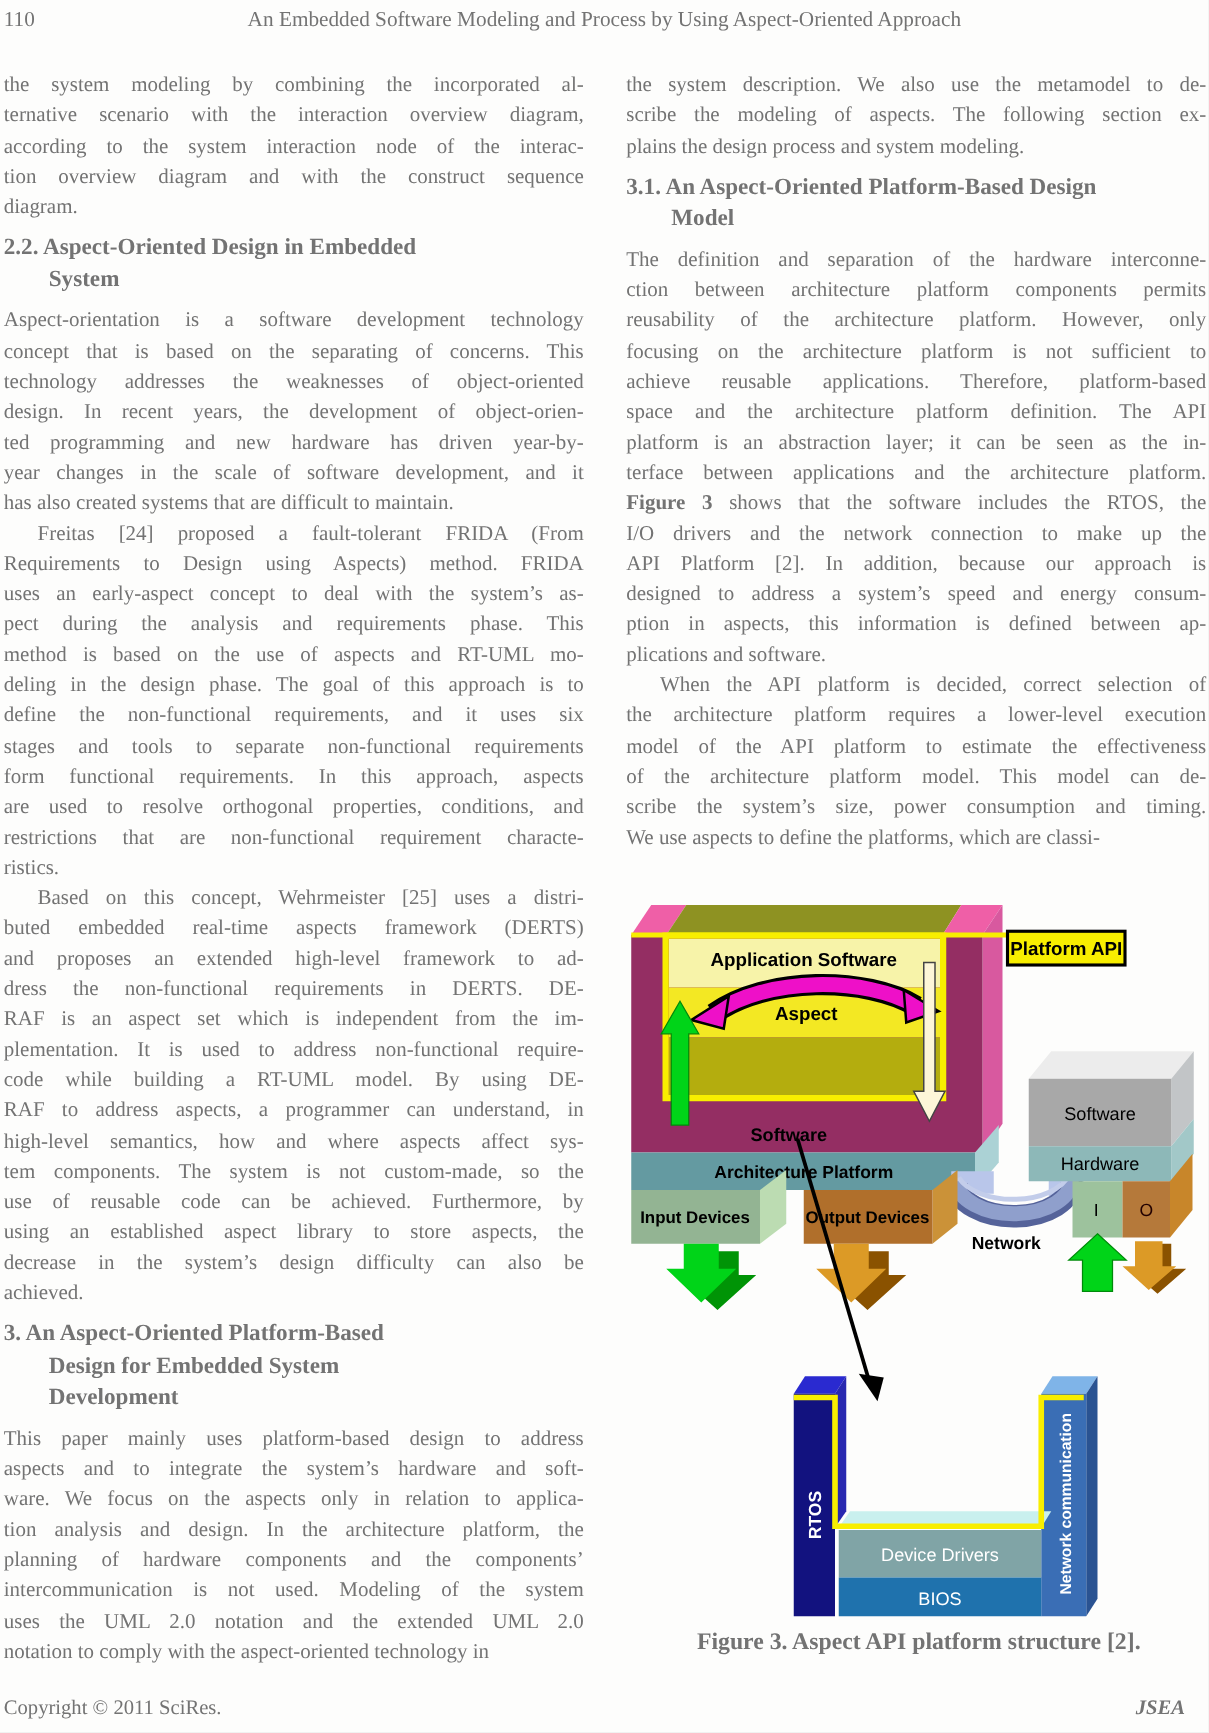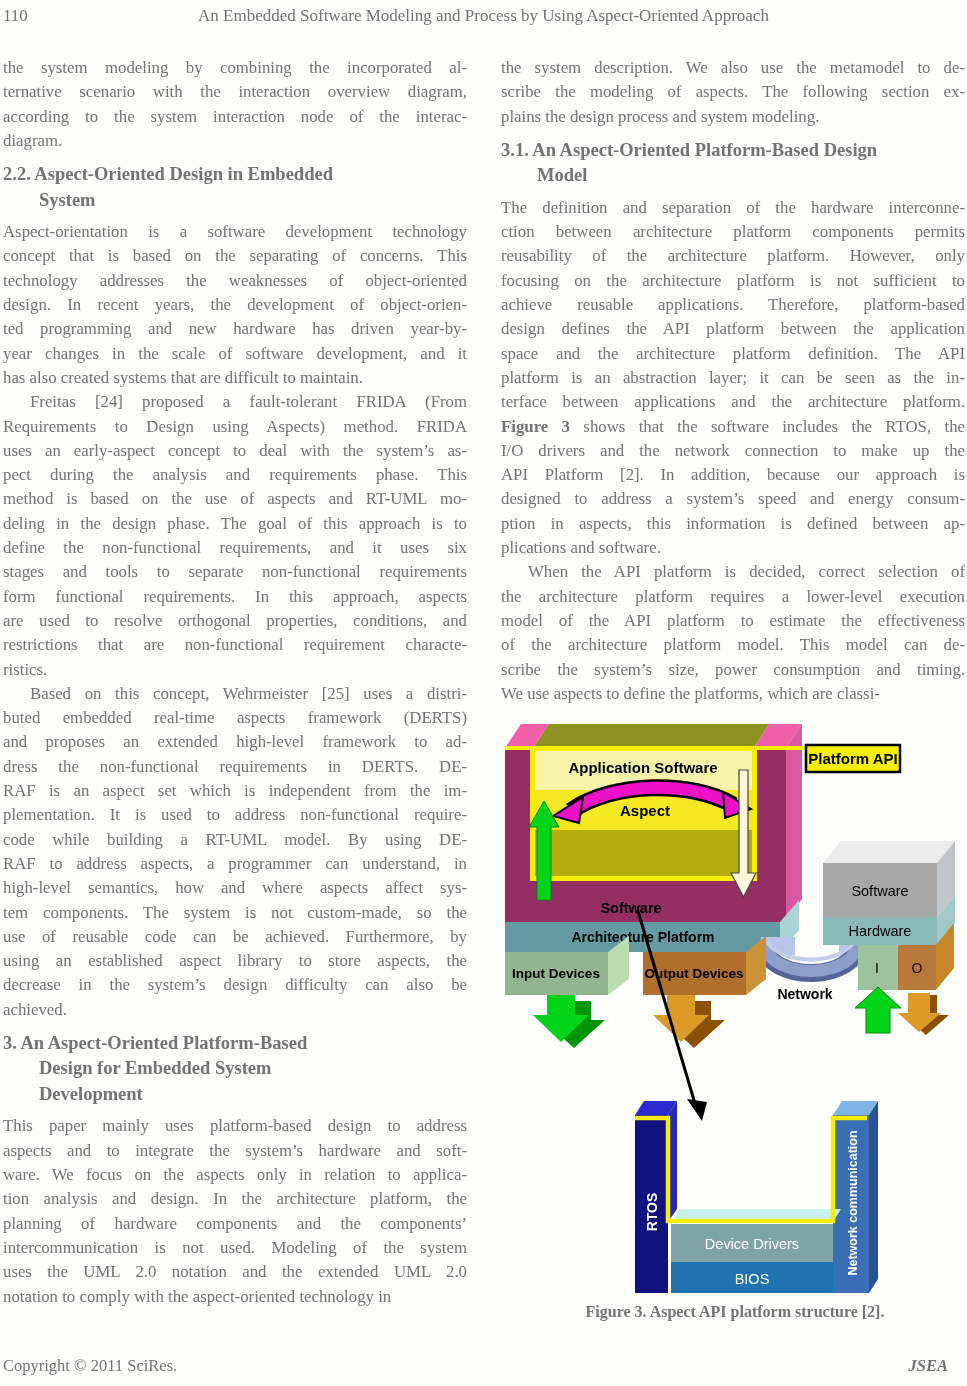--- a/index.html
+++ b/index.html
@@ -12,41 +12,42 @@
   .col.leftcol{left:3px;width:464px;}
   .col.rightcol{left:501px;width:464px;}
   .para .line{text-align:justify;text-align-last:justify;white-space:normal;}
   .para .line.last{text-align-last:left;}
   .para .line.first-indent{padding-left:27px;}
   .heading{font-weight:bold;font-size:18.5px;line-height:25.5px;margin-top:9px;margin-bottom:7px;}
   .heading .line{text-align:left;}
   .heading .line.h-cont{padding-left:36px;}
   .figwrap{position:absolute;left:503px;top:715px;width:464px;height:650px;}
   .figcaption{position:absolute;left:0;top:588px;width:464px;text-align:center;
-              font-weight:bold;font-size:16px;font-family:"Liberation Serif",serif;}
+              font-weight:bold;font-size:19px;font-family:"Liberation Serif",serif;}
   .footer{position:absolute;left:3px;right:3px;top:1356px;height:24px;font-size:16.5px;text-align:center;}
   .copyright{position:absolute;left:0;top:0;}
   .journal{position:absolute;right:16px;top:0;font-weight:bold;font-style:italic;}
   svg text{font-family:"Liberation Sans",sans-serif;}
 </style>
 </head>
 <body>
 
 <div class="page">
 
   <div class="header">
     <span class="pageno">110</span>
     <div class="runtitle">An Embedded Software Modeling and Process by Using Aspect-Oriented Approach</div>
   </div>
 
   <div class="col leftcol" id="col-left">
       <div class="para">
         <div class="line">the system modeling by combining the incorporated al-</div>
         <div class="line">ternative scenario with the interaction overview diagram,</div>
         <div class="line">according to the system interaction node of the interac-</div>
+        <div class="line">tion overview diagram and with the construct sequence</div>
         <div class="line last">diagram.</div>
       </div>
       <div class="heading">
         <div class="line">2.2. Aspect-Oriented Design in Embedded</div>
         <div class="line last h-cont">System</div>
       </div>
       <div class="para">
         <div class="line">Aspect-orientation is a software development technology</div>
         <div class="line">concept that is based on the separating of concerns. This</div>
         <div class="line">technology addresses the weaknesses of object-oriented</div>
@@ -110,21 +111,20 @@
       <div class="heading">
         <div class="line">3.1. An Aspect-Oriented Platform-Based Design</div>
         <div class="line last h-cont">Model</div>
       </div>
       <div class="para">
         <div class="line">The definition and separation of the hardware interconne-</div>
         <div class="line">ction between architecture platform components permits</div>
         <div class="line">reusability of the architecture platform. However, only</div>
         <div class="line">focusing on the architecture platform is not sufficient to</div>
         <div class="line">achieve reusable applications. Therefore, platform-based</div>
-        <div class="line">design defines the API platform between the application</div>
         <div class="line">space and the architecture platform definition. The API</div>
         <div class="line">platform is an abstraction layer; it can be seen as the in-</div>
         <div class="line">terface between applications and the architecture platform.</div>
         <div class="line"><b>Figure 3</b> shows that the software includes the RTOS, the</div>
         <div class="line">I/O drivers and the network connection to make up the</div>
         <div class="line">API Platform [2]. In addition, because our approach is</div>
         <div class="line">designed to address a system’s speed and energy consum-</div>
         <div class="line">ption in aspects, this information is defined between ap-</div>
         <div class="line last">plications and software.</div>
       </div>

